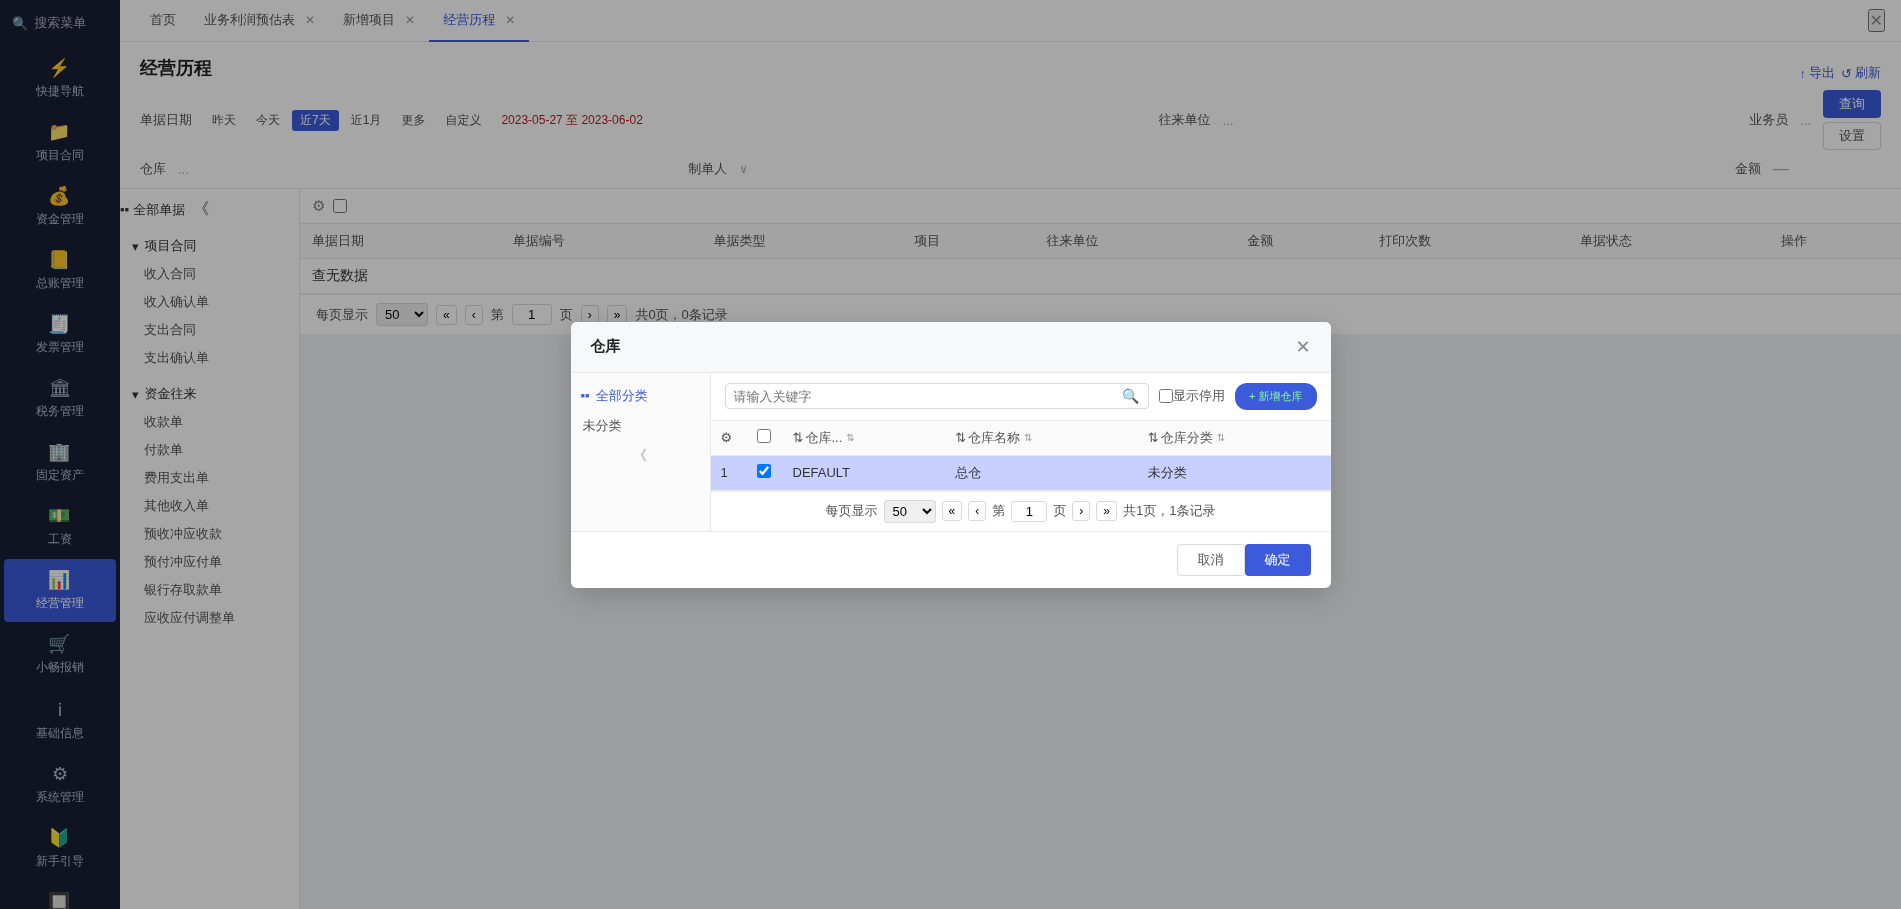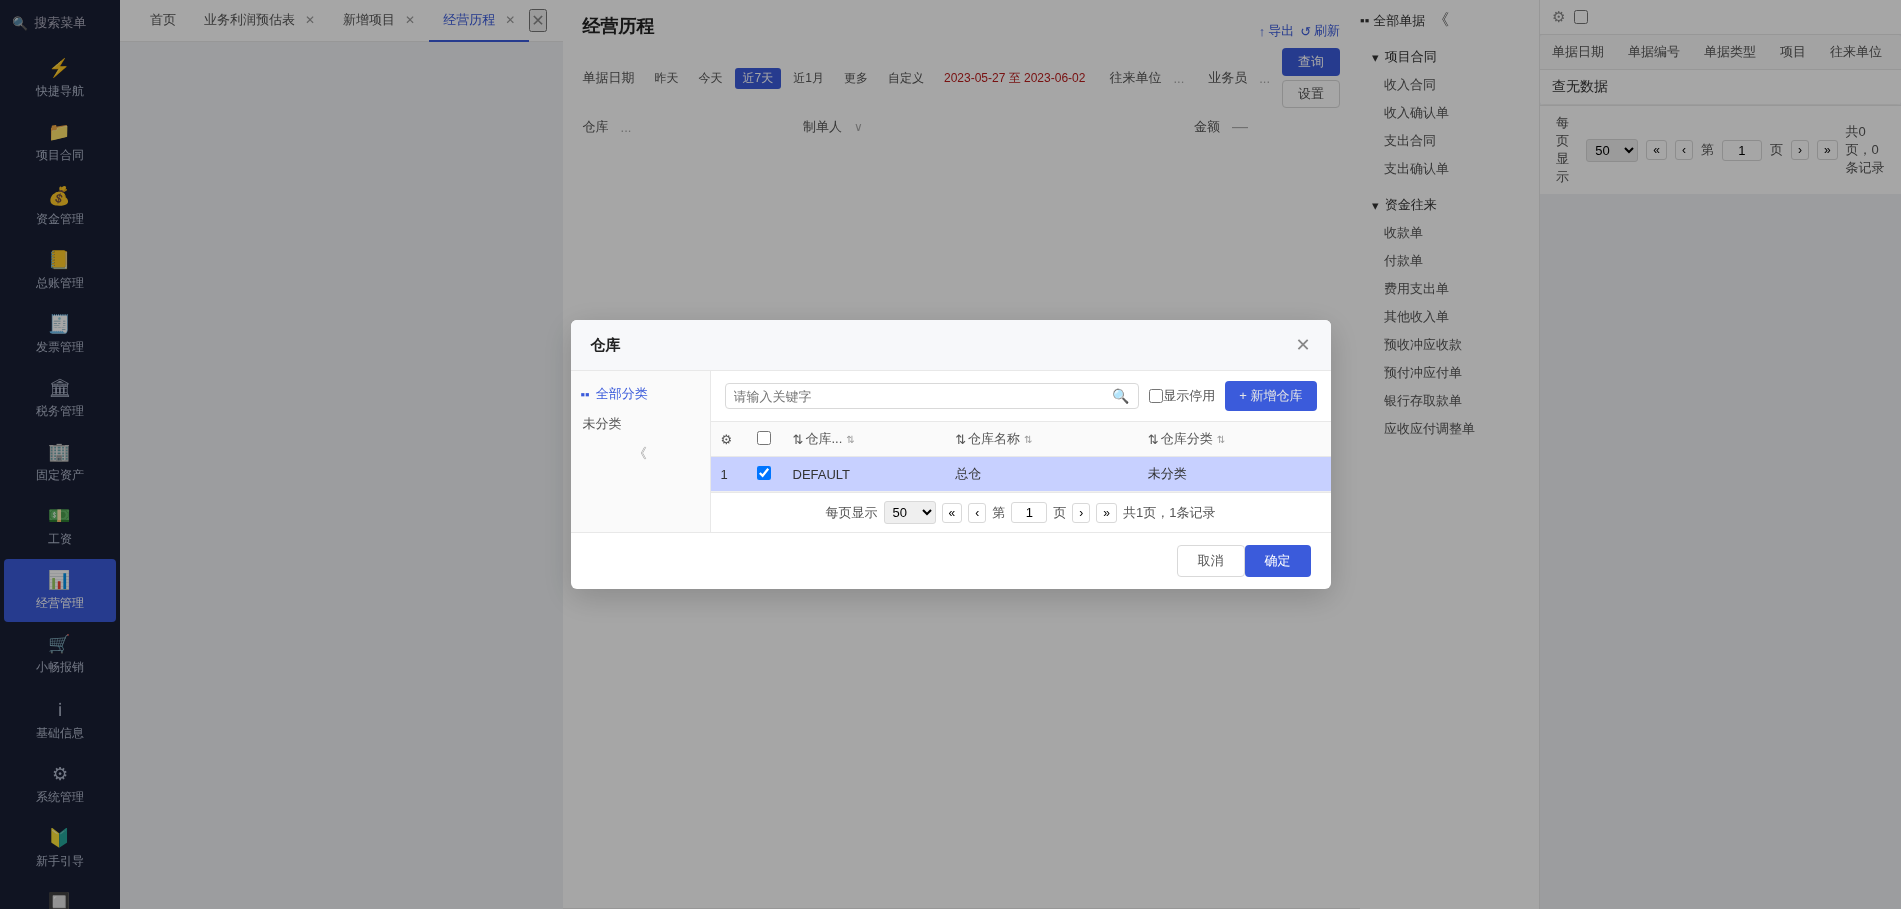--- a/index.html
+++ b/index.html
@@ -37,20 +37,21 @@
       border-radius: 4px;
       margin: 1px 4px;
     }
     .sidebar-item.active { background: #3b5bdb; color: #fff; }
     .sidebar-item .icon { font-size: 18px; }
 
     
     .main {
       flex: 1;
       display: flex;
+      flex-direction: column;
       background: #f0f2f5;
       height: 909px;
       position: relative;
     }
 
     
     .tabbar {
       background: #fff;
       display: flex;
       align-items: center;
@@ -337,25 +338,25 @@
     }
     .search-icon { color: #999; font-size: 14px; }
     .show-disabled-check {
       display: flex;
       align-items: center;
       font-size: 13px;
       color: #555;
     }
     .add-btn {
       background: #3b5bdb;
-      color: #e5e5e5;
+      color: #86efac;
       border: none;
-      border-radius: 4px;
+      border-radius: 12px;
       padding: 6px 14px;
-      font-size: 13px;
+      font-size: 11px;
       cursor: pointer;
       white-space: nowrap;
     }
 
     
     .modal-table-wrap { flex: 1; overflow-y: auto; }
     .modal-table {
       width: 100%;
       border-collapse: collapse;
       font-size: 13px;

